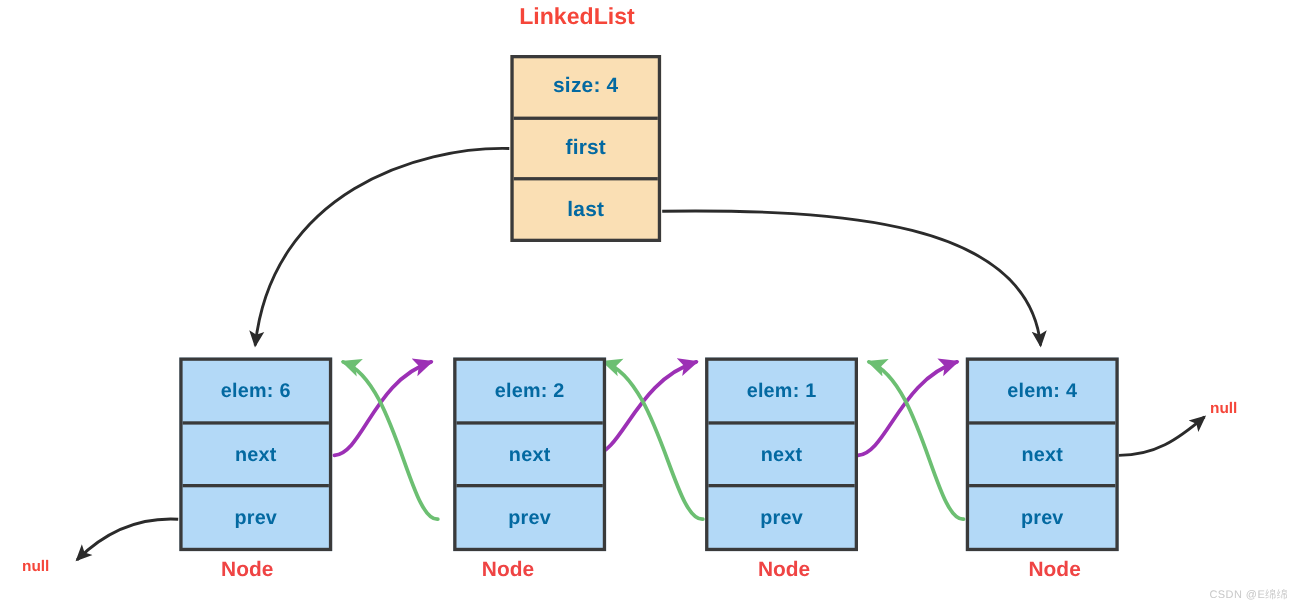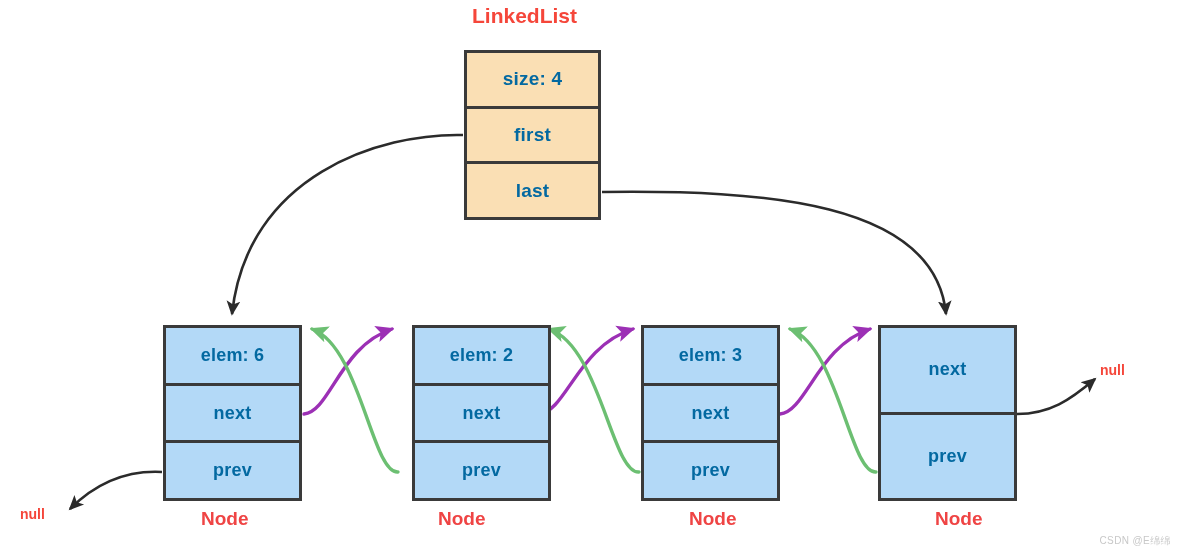--- a/index.html
+++ b/index.html
@@ -164,27 +164,28 @@
   <div class="label node-caption" id="node-caption-0">Node</div>
 
   <div class="struct node-box" id="node-box-1">
     <div class="row">elem: 2</div>
     <div class="row">next</div>
     <div class="row">prev</div>
   </div>
   <div class="label node-caption" id="node-caption-1">Node</div>
 
   <div class="struct node-box" id="node-box-2">
-    <div class="row">elem: 3</div>
+    <div class="row">elem: 1</div>
     <div class="row">next</div>
     <div class="row">prev</div>
   </div>
   <div class="label node-caption" id="node-caption-2">Node</div>
 
   <div class="struct node-box" id="node-box-3">
+    <div class="row">elem: 4</div>
     <div class="row">next</div>
     <div class="row">prev</div>
   </div>
   <div class="label node-caption" id="node-caption-3">Node</div>
 
   <div class="label null-label" id="null-left">null</div>
   <div class="label null-label" id="null-right">null</div>
 
   <div id="watermark">CSDN @E绵绵</div>
 

